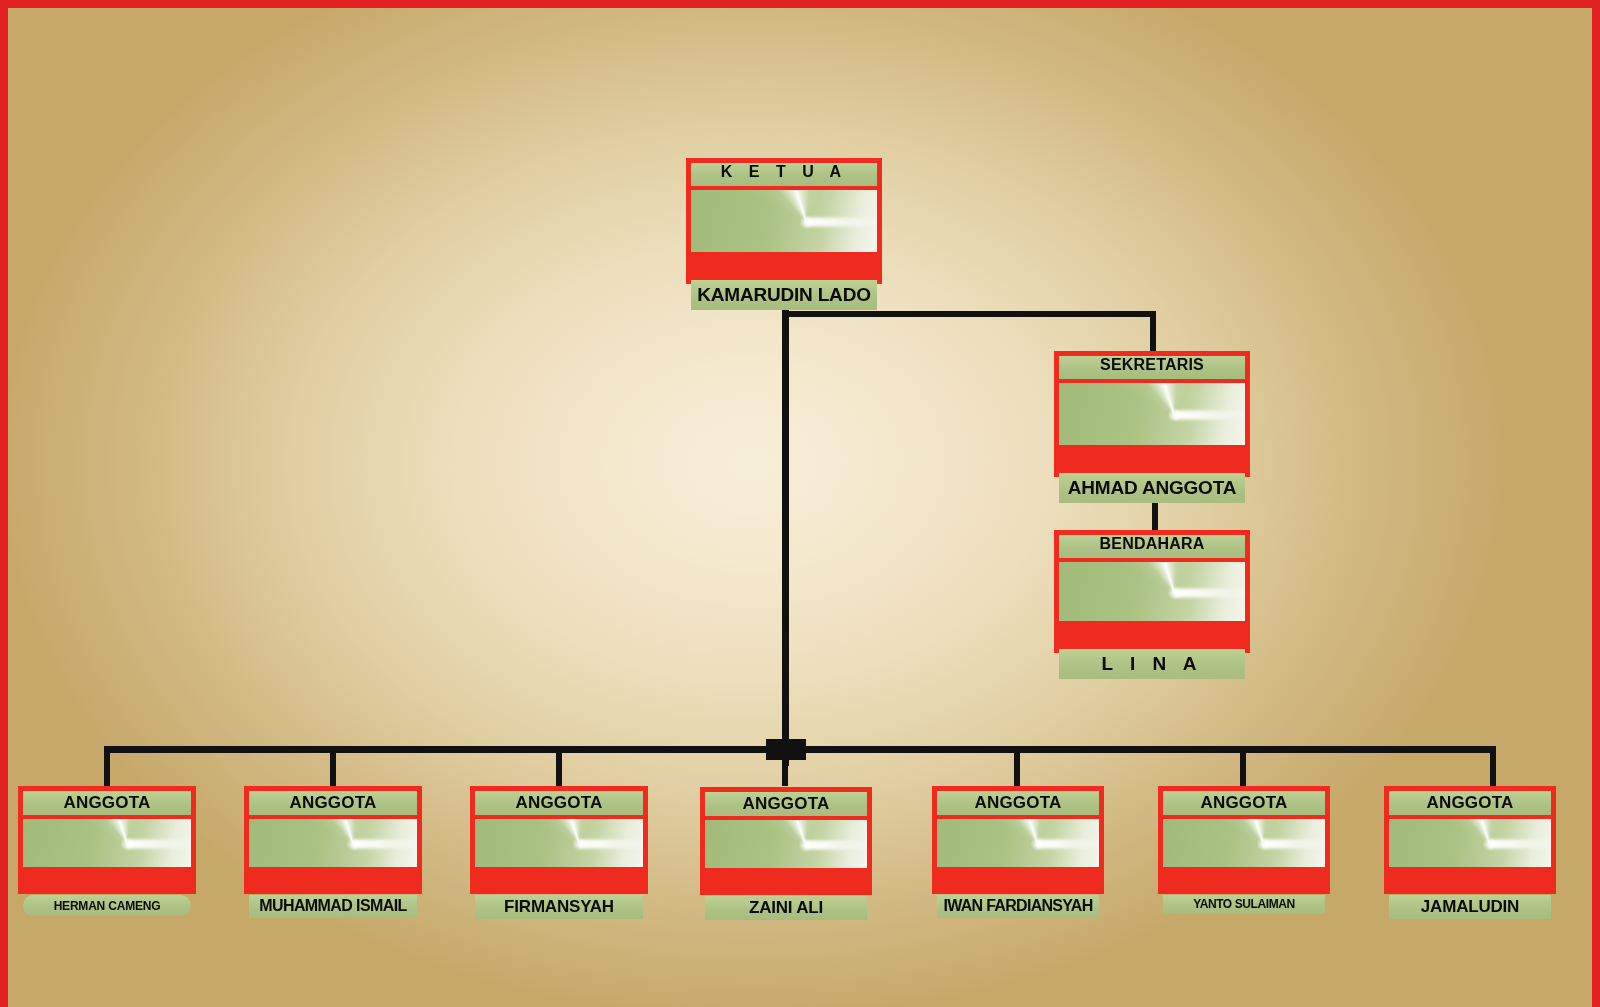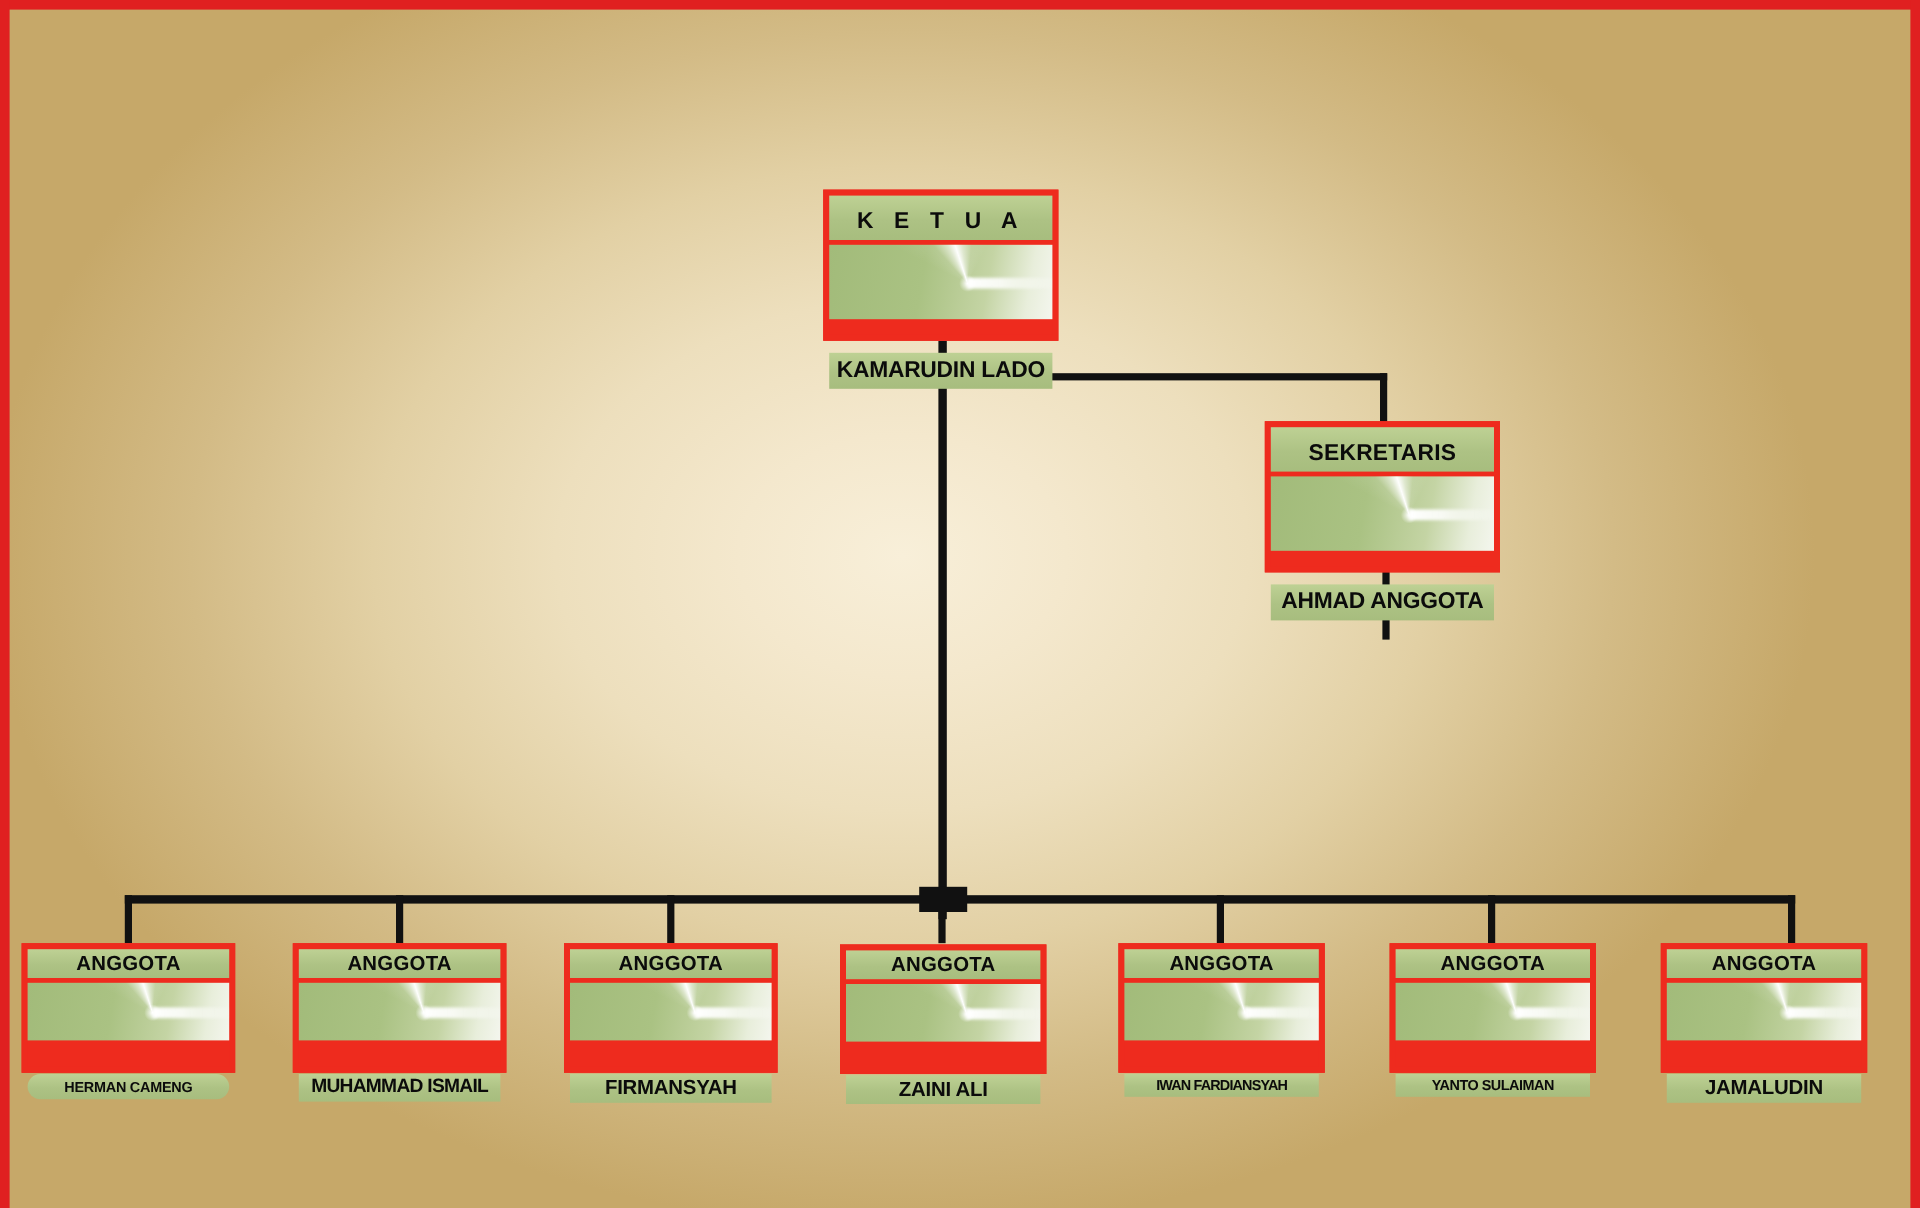--- a/index.html
+++ b/index.html
@@ -76,22 +76,22 @@
     background: linear-gradient(180deg, #bed194 0%, #adc284 55%, #a7bd7e 100%);
     border: 0;
     text-align: center;
     color: #0b0b0b;
     font-weight: bold;
     line-height: 1;
     overflow: hidden;
     white-space: nowrap;
   }
   .node-title {
-    font-size: 19px;
-    padding: 12px 2px 6px;
+    font-size: 16px;
+    padding: 1px 2px 6px;
     letter-spacing: 0.2px;
   }
   .node-name {
     font-size: 19px;
     padding: 5px 2px 6px;
     letter-spacing: -0.2px;
     margin-top: 28px;
   }
   .node-photo {
     position: relative;
@@ -159,20 +159,25 @@
     <div class="node-photo" style="height:62px;"></div>
     <div class="node-name">KAMARUDIN LADO</div>
   </div>
 
   <div class="node" style="left:1054px; top:351px; width:196px; height:126px;">
     <div class="node-title">SEKRETARIS</div>
     <div class="node-photo" style="height:62px;"></div>
     <div class="node-name">AHMAD ANGGOTA</div>
   </div>
 
+  <div class="node" style="left:1054px; top:530px; width:196px; height:123px;">
+    <div class="node-title">BENDAHARA</div>
+    <div class="node-photo" style="height:59px;"></div>
+    <div class="node-name letterspaced">L I N A</div>
+  </div>
 
   <div class="node" style="left:18px; top:786px; width:178px; height:108px;">
     <div class="node-title" style="font-size:17px;padding:3px 2px 4px;">ANGGOTA</div>
     <div class="node-photo" style="height:48px;"></div>
     <div class="node-name" style="font-size:12px;padding:5px 2px 4px;border-radius:11px;">HERMAN CAMENG</div>
   </div>
 
   <div class="node" style="left:244px; top:786px; width:178px; height:108px;">
     <div class="node-title" style="font-size:17px;padding:3px 2px 4px;">ANGGOTA</div>
     <div class="node-photo" style="height:48px;"></div>
@@ -187,21 +192,21 @@
 
   <div class="node" style="left:700px; top:787px; width:172px; height:108px;">
     <div class="node-title" style="font-size:17px;padding:3px 2px 4px;">ANGGOTA</div>
     <div class="node-photo" style="height:48px;"></div>
     <div class="node-name" style="font-size:17px;padding:3px 18px 4px;">ZAINI ALI</div>
   </div>
 
   <div class="node" style="left:932px; top:786px; width:172px; height:108px;">
     <div class="node-title" style="font-size:17px;padding:3px 2px 4px;">ANGGOTA</div>
     <div class="node-photo" style="height:48px;"></div>
-    <div class="node-name" style="font-size:12px;padding:3px 1px 4px;letter-spacing:-0.7px;">IWAN FARDIANSYAH</div>
+    <div class="node-name" style="font-size:16px;padding:3px 1px 4px;letter-spacing:-0.7px;">IWAN FARDIANSYAH</div>
   </div>
 
   <div class="node" style="left:1158px; top:786px; width:172px; height:108px;">
     <div class="node-title" style="font-size:17px;padding:3px 2px 4px;">ANGGOTA</div>
     <div class="node-photo" style="height:48px;"></div>
     <div class="node-name" style="font-size:12px;padding:3px 1px 4px;letter-spacing:-0.4px;">YANTO SULAIMAN</div>
   </div>
 
   <div class="node" style="left:1384px; top:786px; width:172px; height:108px;">
     <div class="node-title" style="font-size:17px;padding:3px 2px 4px;">ANGGOTA</div>

